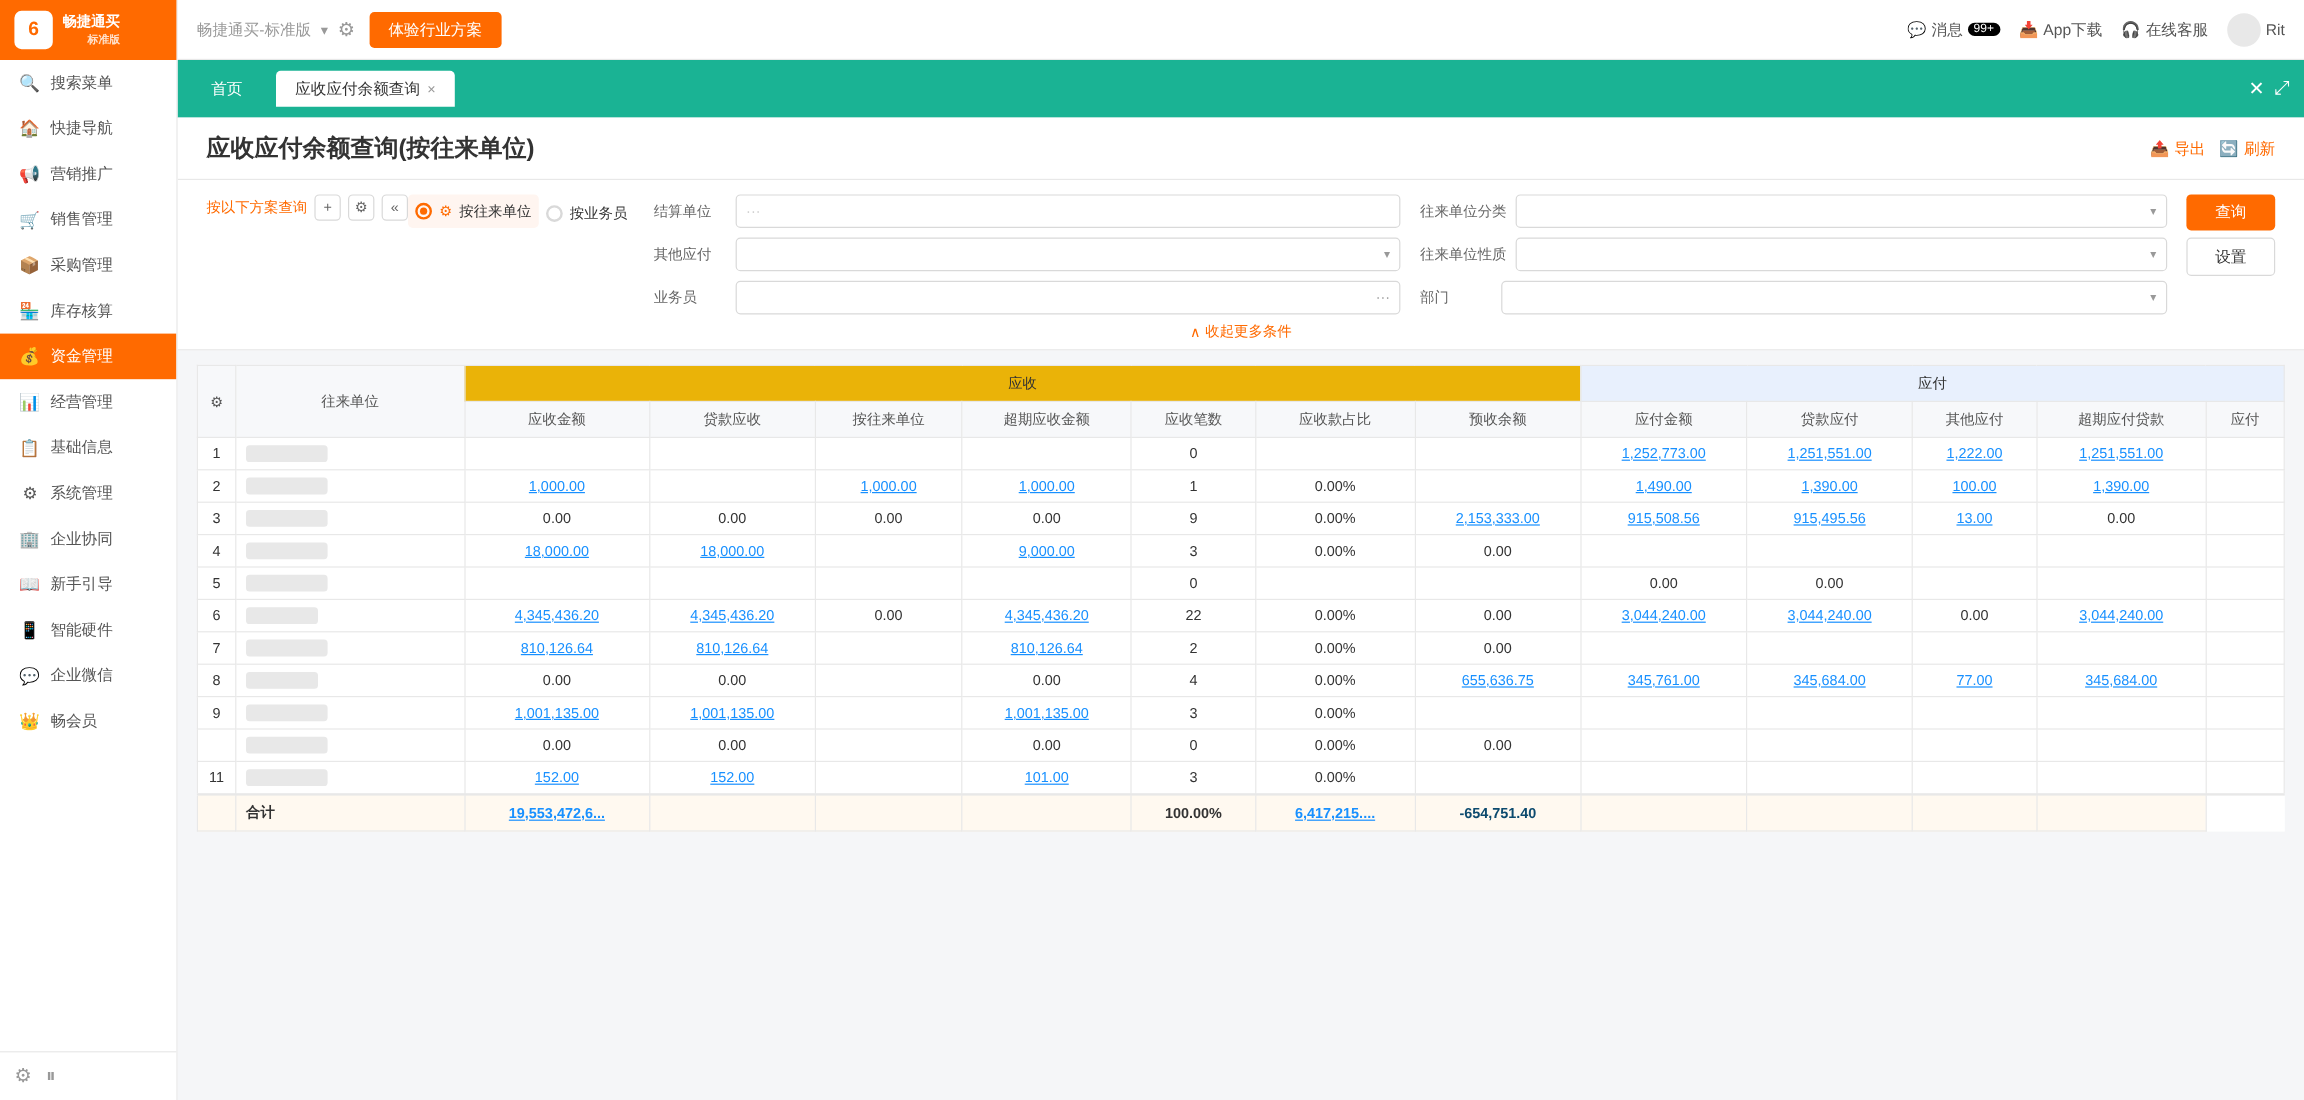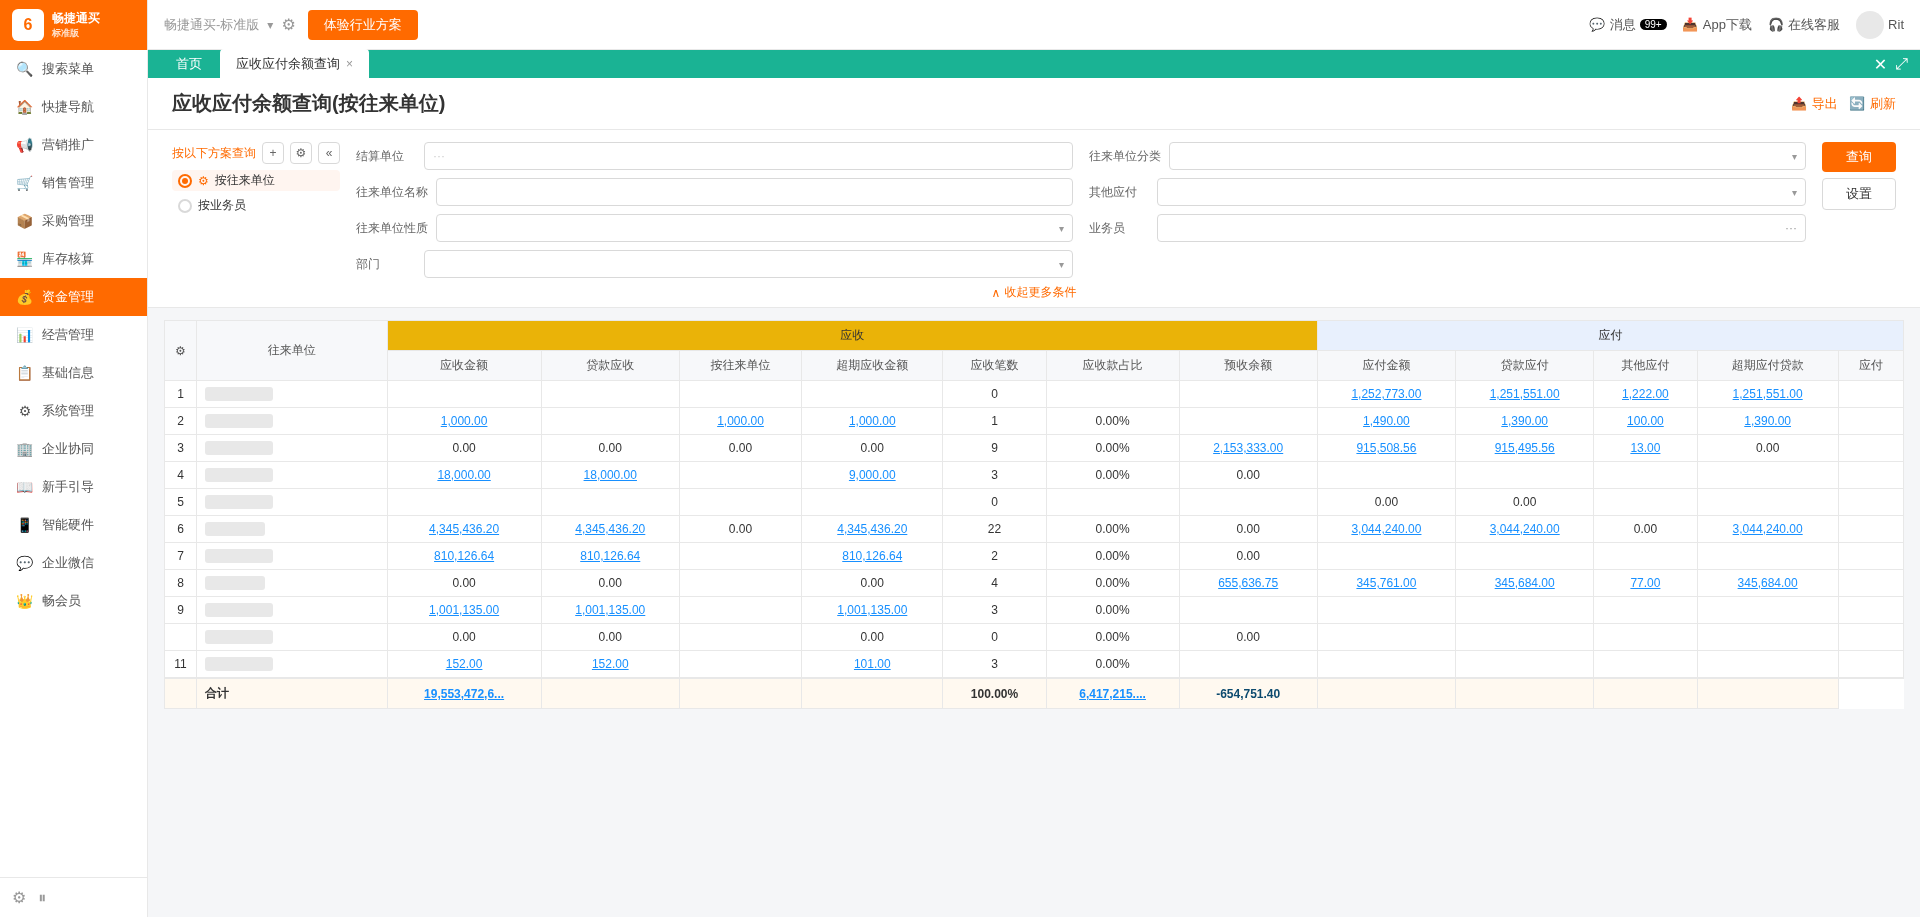--- a/index.html
+++ b/index.html
@@ -29,21 +29,21 @@
     .breadcrumb-item { font-size: 13px; color: #999; }
     .top-bar-dropdown { color: #999; cursor: pointer; }
     .top-bar-settings { color: #999; cursor: pointer; font-size: 16px; }
     .trial-btn { background: #ff6a00; color: #fff; border: none; border-radius: 4px; padding: 6px 16px; font-size: 13px; cursor: pointer; }
     .top-bar-right { margin-left: auto; display: flex; align-items: center; gap: 16px; }
     .top-bar-right-item { display: flex; align-items: center; gap: 4px; color: #555; font-size: 13px; cursor: pointer; }
     .badge { background: #000000; color: #fff; border-radius: 10px; padding: 0 5px; font-size: 10px; min-width: 18px; text-align: center; }
     .user-avatar { width: 28px; height: 28px; background: #e8e8e8; border-radius: 50%; }
 
     
-    .tab-bar { height: 28px; background: #1ab394; display: flex; align-items: center; padding: 0 12px; gap: 2px; flex-shrink: 0; text-align: center; }
+    .tab-bar { height: 48px; background: #1ab394; display: flex; align-items: center; padding: 0 12px; gap: 12px; flex-shrink: 0; text-align: center; }
     .tab-item { height: 30px; padding: 0 16px; display: flex; align-items: center; gap: 6px; border-radius: 4px 4px 0 0; font-size: 13px; cursor: pointer; }
     .tab-item.active { background: #fff; color: #333; }
     .tab-item.home { background: transparent; color: #fff; }
     .tab-close { font-size: 12px; color: #999; cursor: pointer; }
     .tab-bar-actions { margin-left: auto; display: flex; gap: 8px; }
     .tab-action-btn { color: #fff; cursor: pointer; font-size: 16px; }
 
     
     .page-content { flex: 1; background: #f5f6f8; overflow: hidden; display: flex; flex-direction: column; }
 
@@ -92,21 +92,21 @@
 
 <div class="app-container">
 
   <div class="sidebar">
     <div class="sidebar-logo">
       <div class="logo-icon">
         <span>6</span>
       </div>
       <div>
         <div style="font-size:12px;font-weight:bold;">畅捷通买</div>
-        <div style="font-size:9px;opacity:0.8;">标准版</div>
+        <div style="font-size:9px;opacity:0.8;text-align:right;">标准版</div>
       </div>
     </div>
     <div class="sidebar-nav">
       <div class="sidebar-item">
         <span class="icon">🔍</span>
         <span>搜索菜单</span>
       </div>
       <div class="sidebar-item">
         <span class="icon">🏠</span>
         <span>快捷导航</span>
@@ -226,21 +226,21 @@
           <button class="action-btn">
             <span>🔄</span>
             <span>刷新</span>
           </button>
         </div>
       </div>
 
       <div style="background:#fff; border-bottom:1px solid #e8e8e8; padding:12px 24px 0;">
         <div style="display:flex; align-items:flex-start; gap:0;">
 
-          <div style="display:flex; flex-direction:column; min-width:120px;">
+          <div style="display:flex; flex-direction:row; min-width:120px;">
             <div style="display:flex; align-items:center; gap:6px; margin-bottom:6px;">
               <span style="color:#ff6a00;font-size:12px;">按以下方案查询</span>
               <span class="search-tool-btn">+</span>
               <span class="search-tool-btn">⚙</span>
               <span class="search-tool-btn">«</span>
             </div>
             <div class="filter-option active">
               <div class="radio-dot"></div>
               <span style="color:#ff6a00;font-size:12px;">⚙</span>
               <span>按往来单位</span>
@@ -257,24 +257,20 @@
               <span class="form-label">结算单位</span>
               <div class="form-input" style="min-width:180px;">
                 <span class="form-input-text">···</span>
               </div>
             </div>
             <div class="form-row">
               <span class="form-label">往来单位分类</span>
               <div class="form-input" style="min-width:180px;">
                 <span class="arrow">▾</span>
               </div>
-            </div>
-            <div class="form-row">
-              <span class="form-label">往来单位名称</span>
-              <div class="form-input" style="min-width:180px;"></div>
             </div>
 
             <div class="form-row">
               <span class="form-label">其他应付</span>
               <div class="form-input" style="min-width:180px;">
                 <span class="arrow">▾</span>
               </div>
             </div>
             <div class="form-row">
               <span class="form-label">往来单位性质</span>

